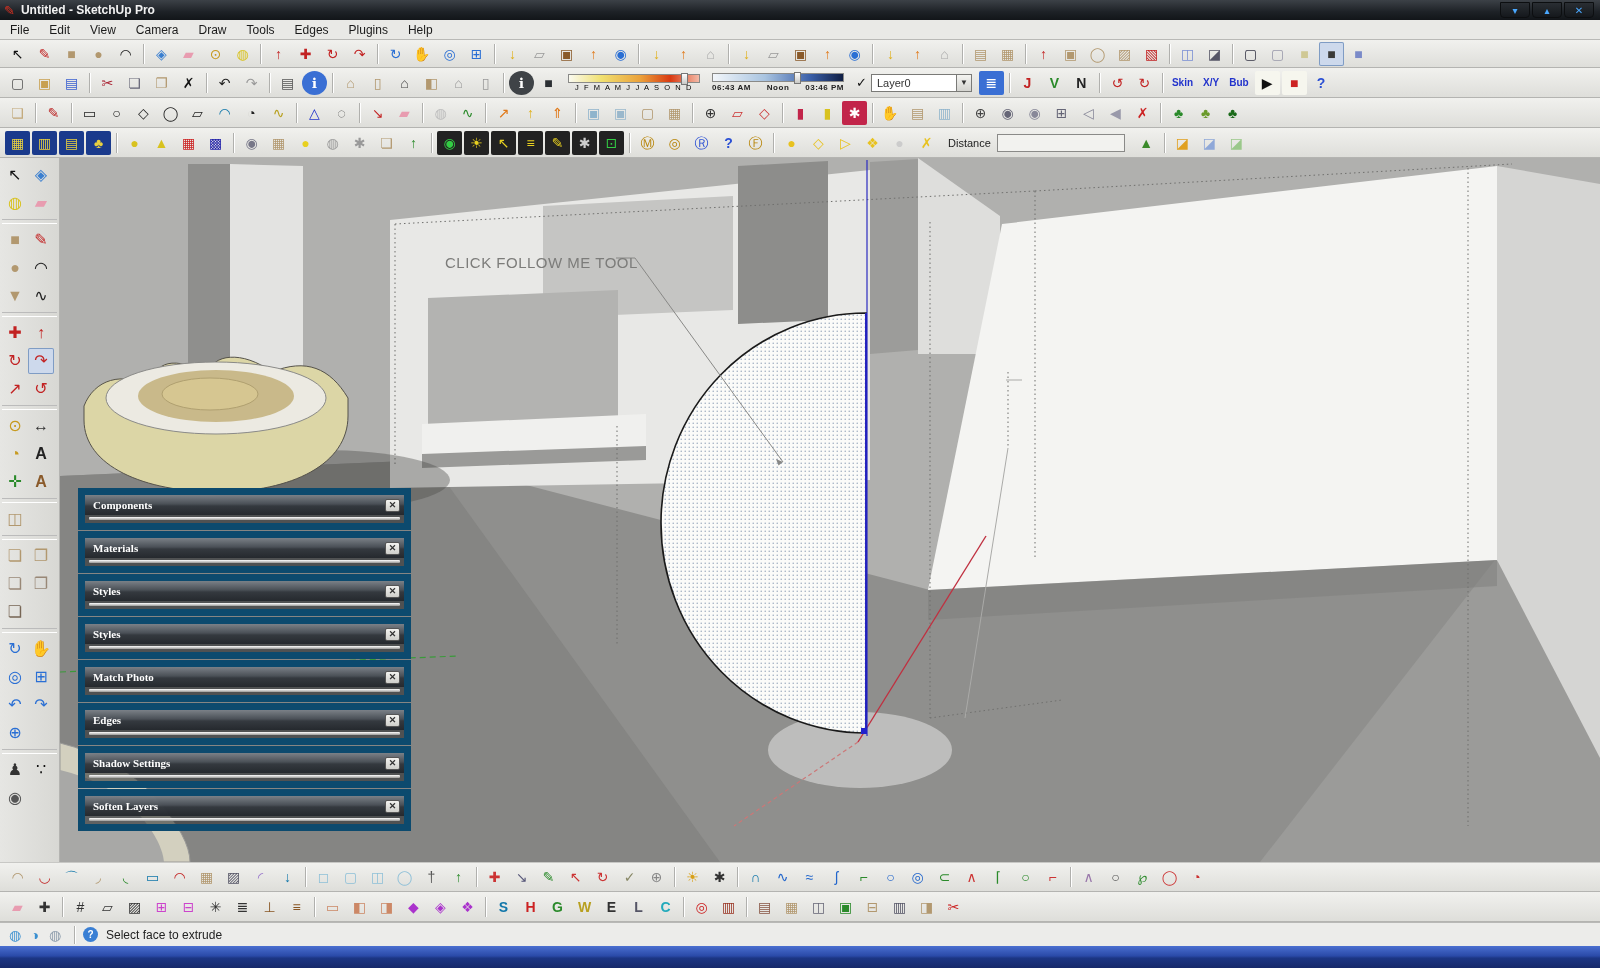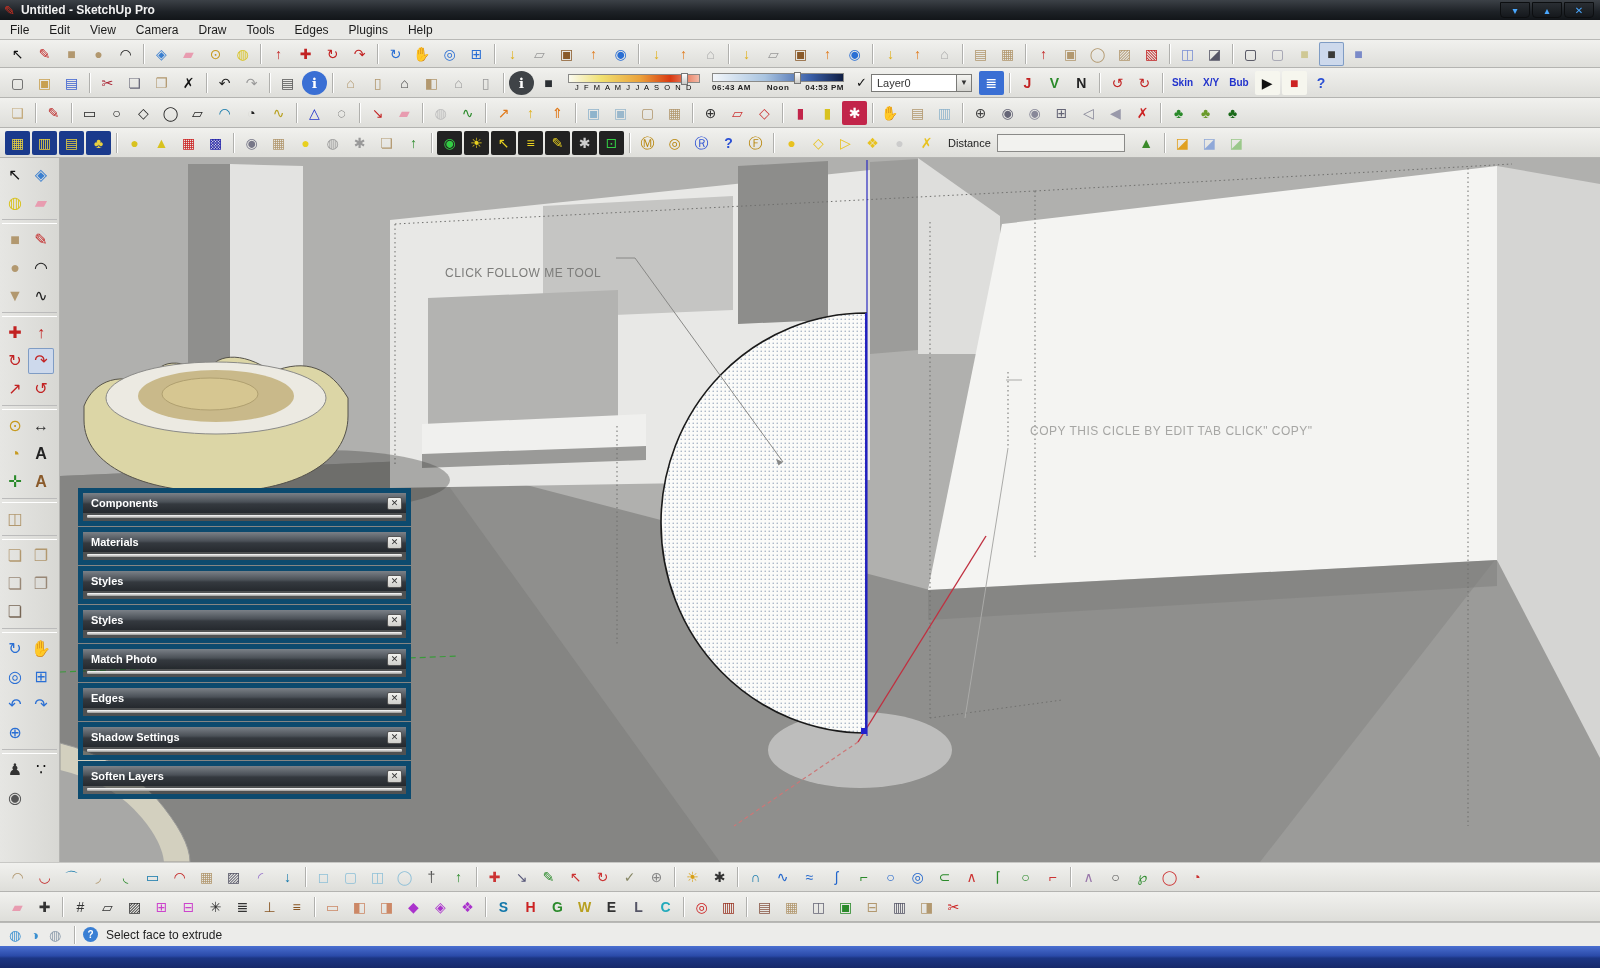--- a/index.html
+++ b/index.html
@@ -68,27 +68,27 @@
   #lefttb { width:60px; background:linear-gradient(90deg,#e6e6e3,#d8d8d4);
     border-right:1px solid #b4b4b1; padding:3px 2px; display:flex; flex-wrap:wrap;
     align-content:flex-start; }
   #lefttb .tbi { width:26px; height:26px; font-size:16px; margin:1px 0; }
   .lsep { width:100%; height:5px; margin:2px 0; border-top:1px solid #bbb;
     border-bottom:1px solid #fff; flex:0 0 auto; }
 
   #viewport { position:relative; flex:1; overflow:hidden; background:#b0b0ae; }
   #scene { position:absolute; inset:0; }
 
-  .anno { position:absolute; color:#8c8c8a; font-size:12px; letter-spacing:.5px;
-    white-space:pre; font-family:"Liberation Sans",sans-serif;margin-top:12px; }
+  .anno { position:absolute; color:#8c8c8a; font-size:15px; letter-spacing:.5px;
+    white-space:pre; font-family:"Liberation Sans",sans-serif; }
   #anno2 { color:#a6a6a4; line-height:19px; }
 
   
   #trays { position:absolute; left:18px; top:330px; width:333px; }
-  .tray { margin-bottom:1px; border:5px solid #0c4a6e; background:rgba(35,38,42,.55); }
+  .tray { margin-bottom:1px; border:7px solid #0c4a6e; background:rgba(35,38,42,.55);font-family:Liberation Serif, serif; }
   .tray-title { height:20px; display:flex; align-items:center;
     background:linear-gradient(180deg,rgba(125,131,138,.95),rgba(74,80,87,.95) 45%,rgba(51,56,62,.95) 55%,rgba(35,39,44,.95));
     color:#fff; font-size:11px; font-weight:bold; padding-left:8px; }
   .tray-close { margin-left:auto; margin-right:4px; width:15px; height:13px;
     background:linear-gradient(180deg,#f2f2ef,#cfcfcb); border:1px solid #555;
     border-radius:2px; color:#333; font-size:9px; font-weight:bold; display:flex;
     align-items:center; justify-content:center; cursor:default; }
   .tray-strip { height:8px; position:relative; }
   .tray-strip::after { content:""; position:absolute; left:4px; right:4px; top:2px;
     height:3px; background:linear-gradient(180deg,#ffffff,#9a9a98); border-radius:1px; }
@@ -223,21 +223,21 @@
     </div>
     <div class="monthlabels">J F M A M J J A S O N D</div>
   </div>
   <div class="sliderw">
     <div id="timebar" class="sliderbar">
       <span class="thumb" style="left:62%"></span>
     </div>
     <div class="sliderlabels">
       <span>06:43 AM</span>
       <span>Noon</span>
-      <span>04:53 PM</span>
+      <span>03:46 PM</span>
     </div>
   </div>
   <div id="layerw">
     <span id="layercheck">✓</span>
     <div id="layerbox">
       <span>Layer0</span>
     </div>
     <div id="layerdrop">▼</div>
   </div>
   <div style="display:flex;align-items:center">
@@ -494,21 +494,20 @@
       </g>
 
       <g>
         <path d="M0,585 Q60,600 96,640 Q130,680 130,704 L0,704 Z" fill="#d3d0bf" stroke="#9a9a98"></path>
         <path d="M0,612 Q52,624 82,660 Q102,684 104,704 L0,704 Z" fill="#a8a8a6"></path>
       </g>
     </svg>
 
     <div id="anno1" class="anno" style="left:385px;top:96px;color:#7c7c7a">CLICK FOLLOW ME TOOL</div>
     <div id="anno2" class="anno" style="left:970px;top:214px">
-      <div>COPY THIS CICLE BY EDIT TAB CLICK" COPY"</div>
     </div>
 
     <div id="trays">
         <div class="tray">
           <div class="tray-title">
             <span>Components</span>
             <span class="tray-close">✕</span>
           </div>
           <div class="tray-strip"></div>
         </div>

